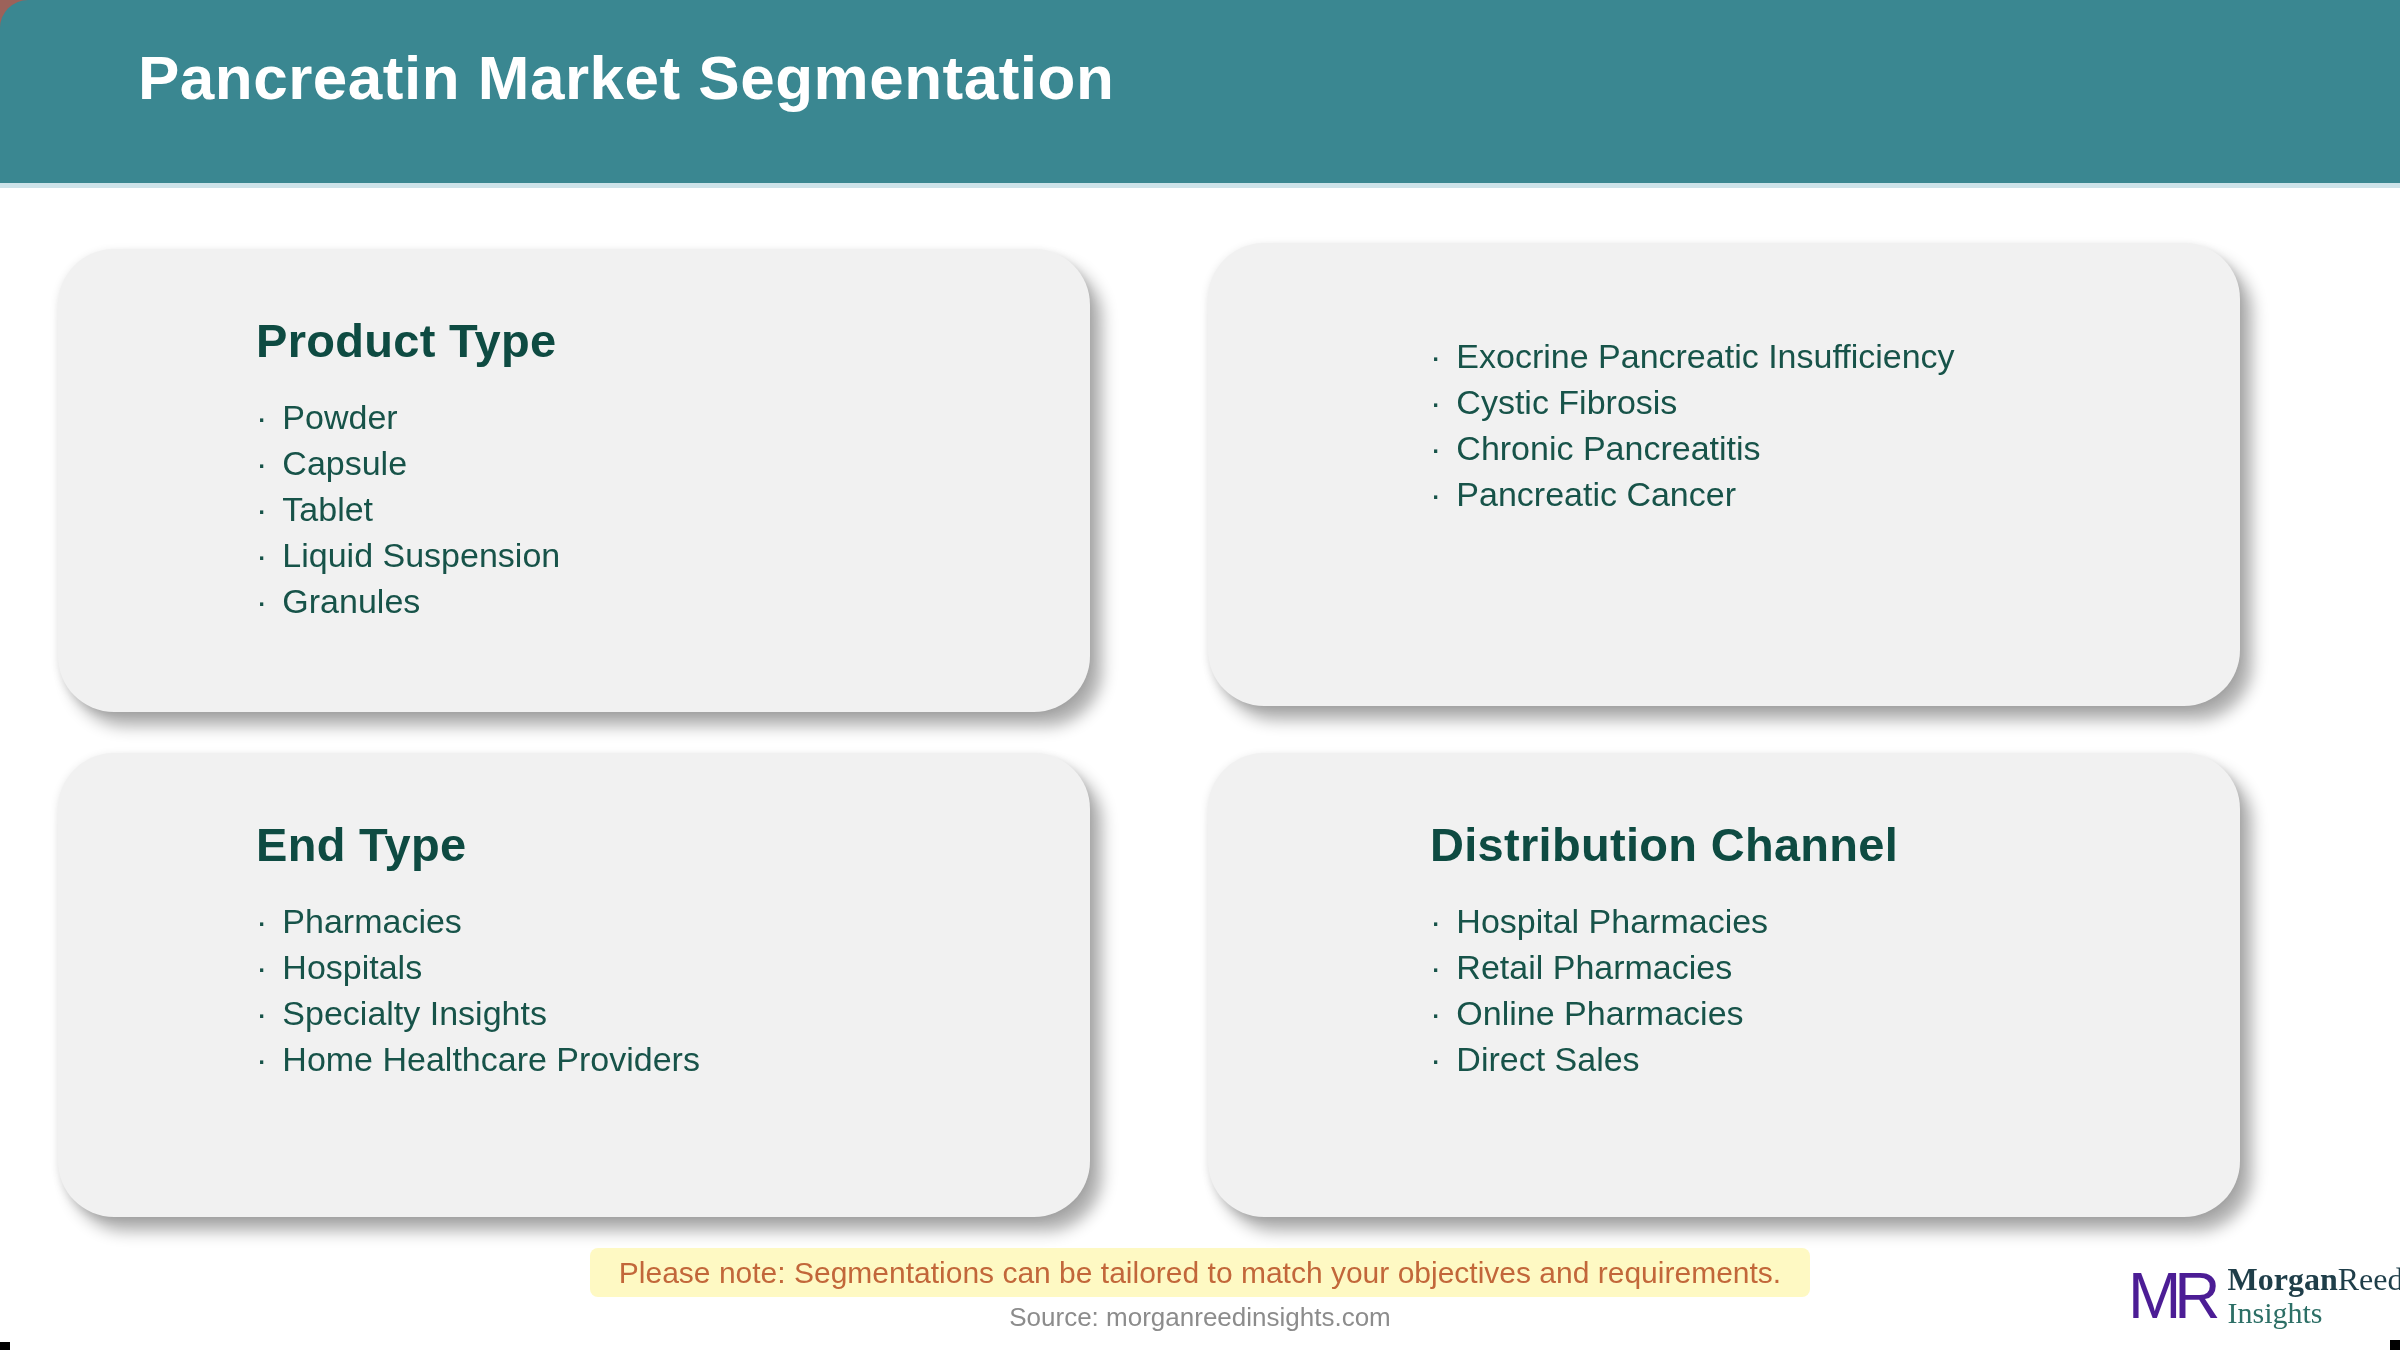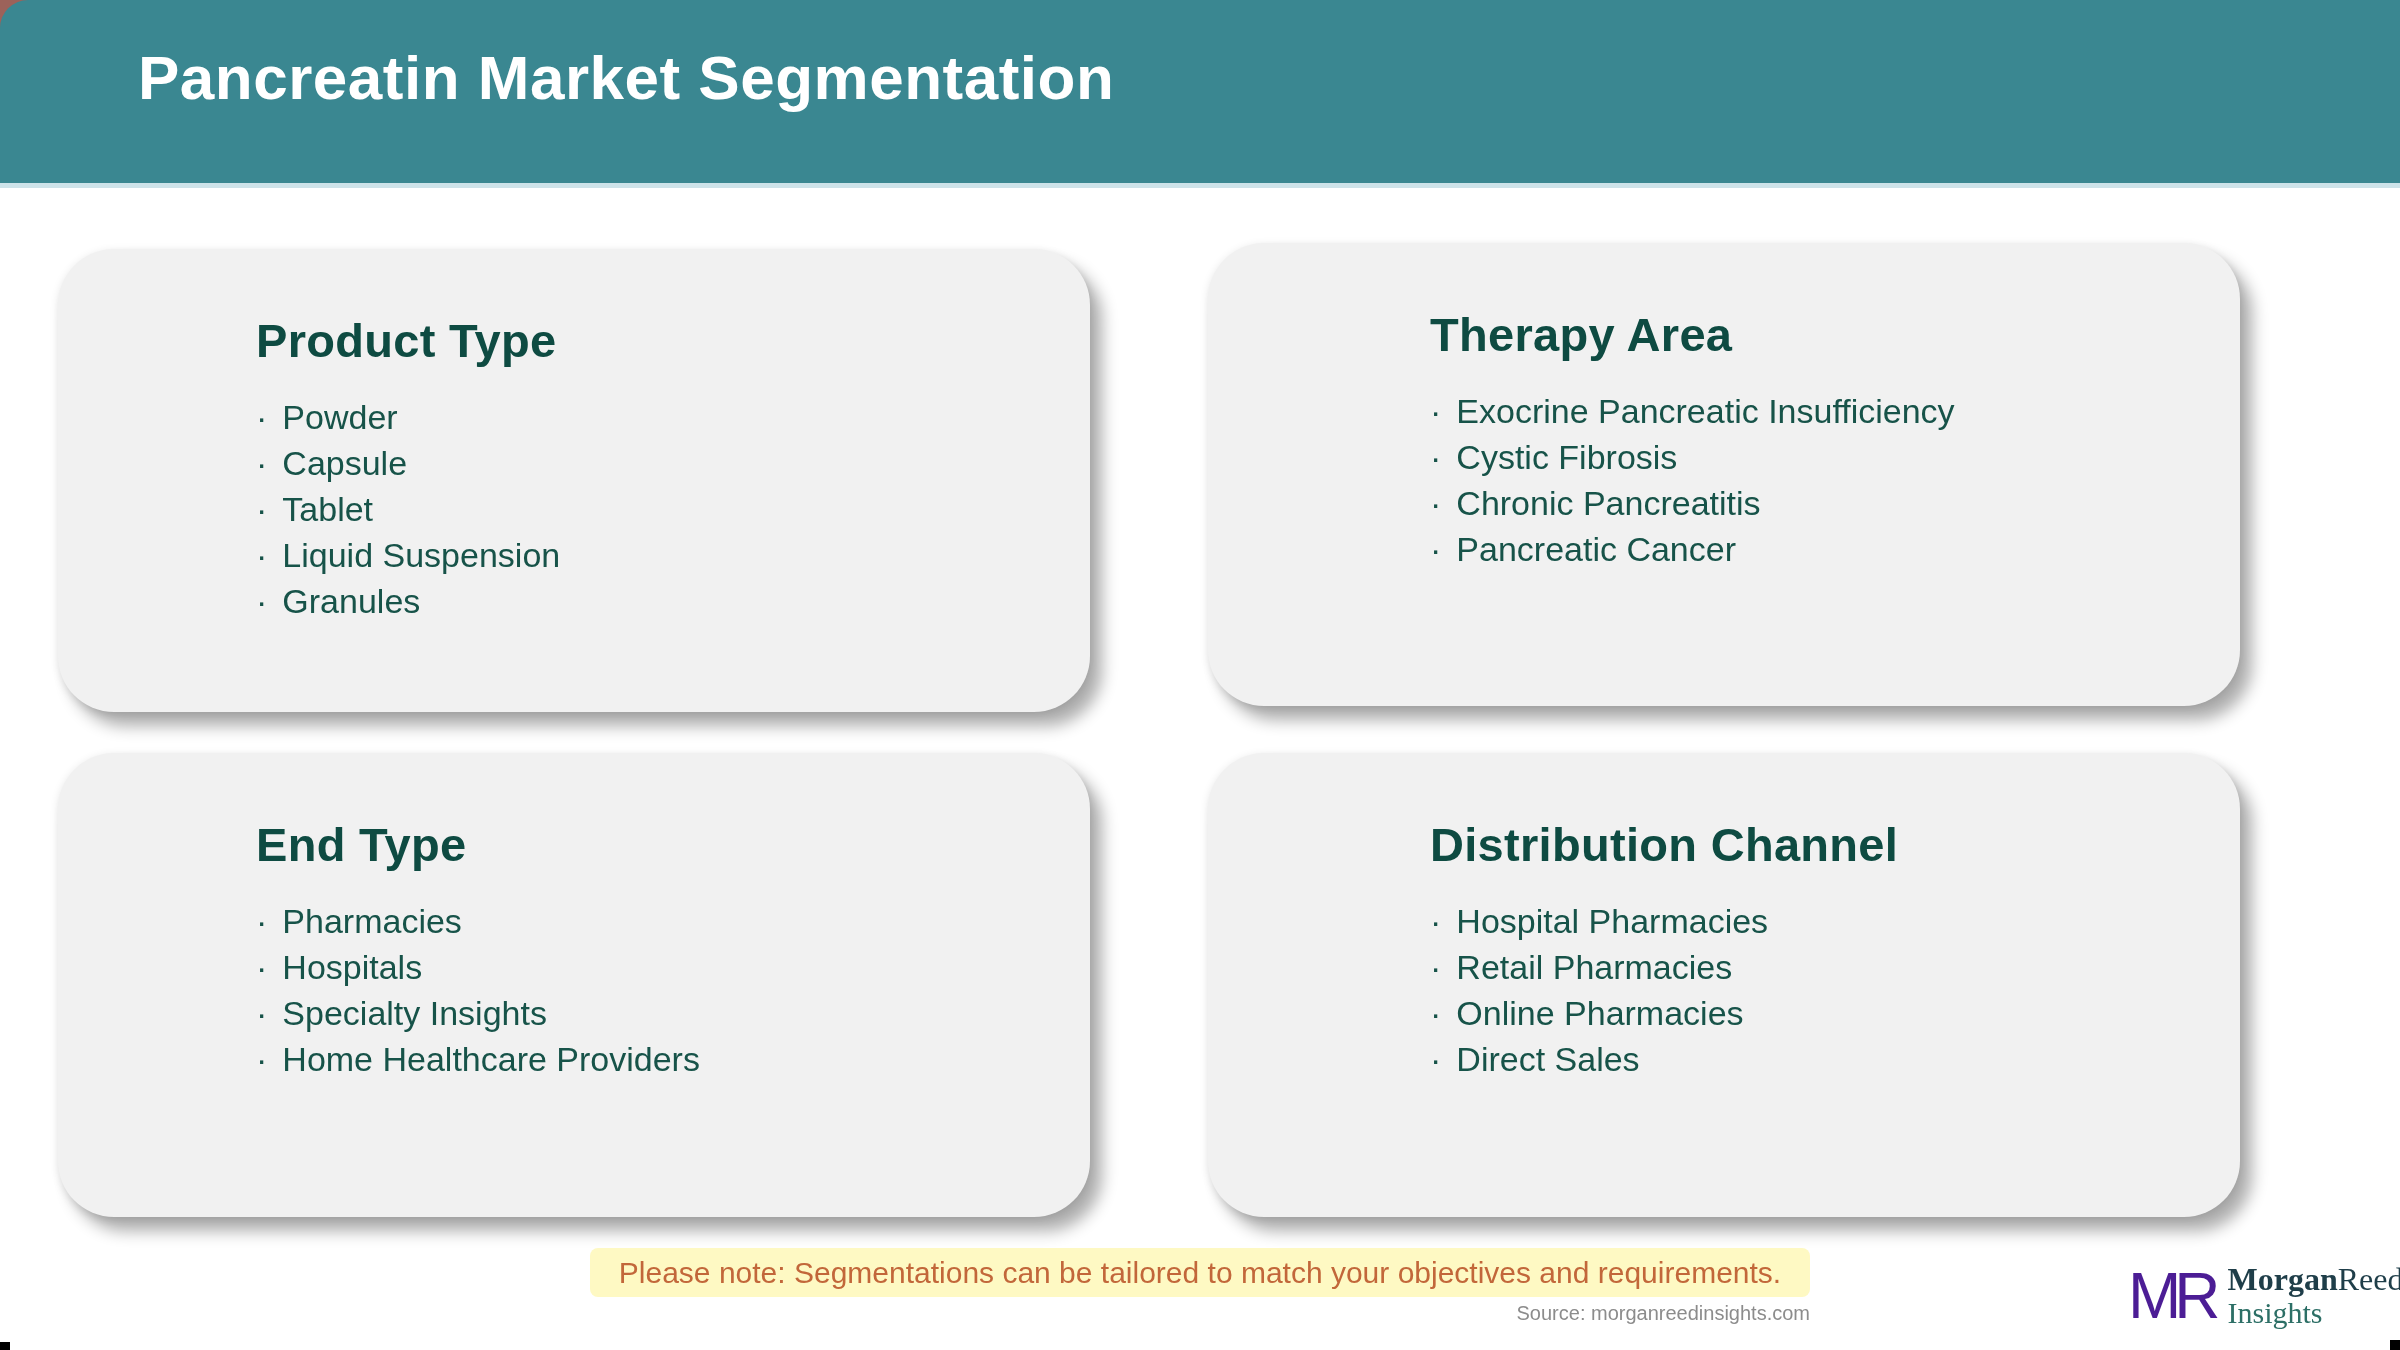--- a/index.html
+++ b/index.html
@@ -90,22 +90,22 @@
     line-height: 49px;
     font-size: 30px;
     color: #c2673a;
     white-space: nowrap;
   }
   .source-line {
     position: absolute;
     left: 590px;
     top: 1302px;
     width: 1220px;
-    text-align: right;
-    font-size: 20px;
+    text-align: center;
+    font-size: 26px;
     color: #8c8c8c;
   }
   .logo {
     position: absolute;
     left: 2128px;
     top: 1263px;
     display: flex;
     align-items: center;
   }
   .logo-monogram {
@@ -156,21 +156,20 @@
           <li class="card-item">Capsule</li>
           <li class="card-item">Tablet</li>
           <li class="card-item">Liquid Suspension</li>
           <li class="card-item">Granules</li>
         </ul>
     </div>
   </div>
 
   <div class="card card--right" style="left:1208px; top:243px; width:1032px; height:463px;">
     <div class="card-content">
-      <h2 class="card-title">Therapy Area</h2>
       <ul class="card-list">
           <li class="card-item">Exocrine Pancreatic Insufficiency</li>
           <li class="card-item">Cystic Fibrosis</li>
           <li class="card-item">Chronic Pancreatitis</li>
           <li class="card-item">Pancreatic Cancer</li>
         </ul>
     </div>
   </div>
 
   <div class="card" style="left:58px; top:753px; width:1032px; height:464px;">

